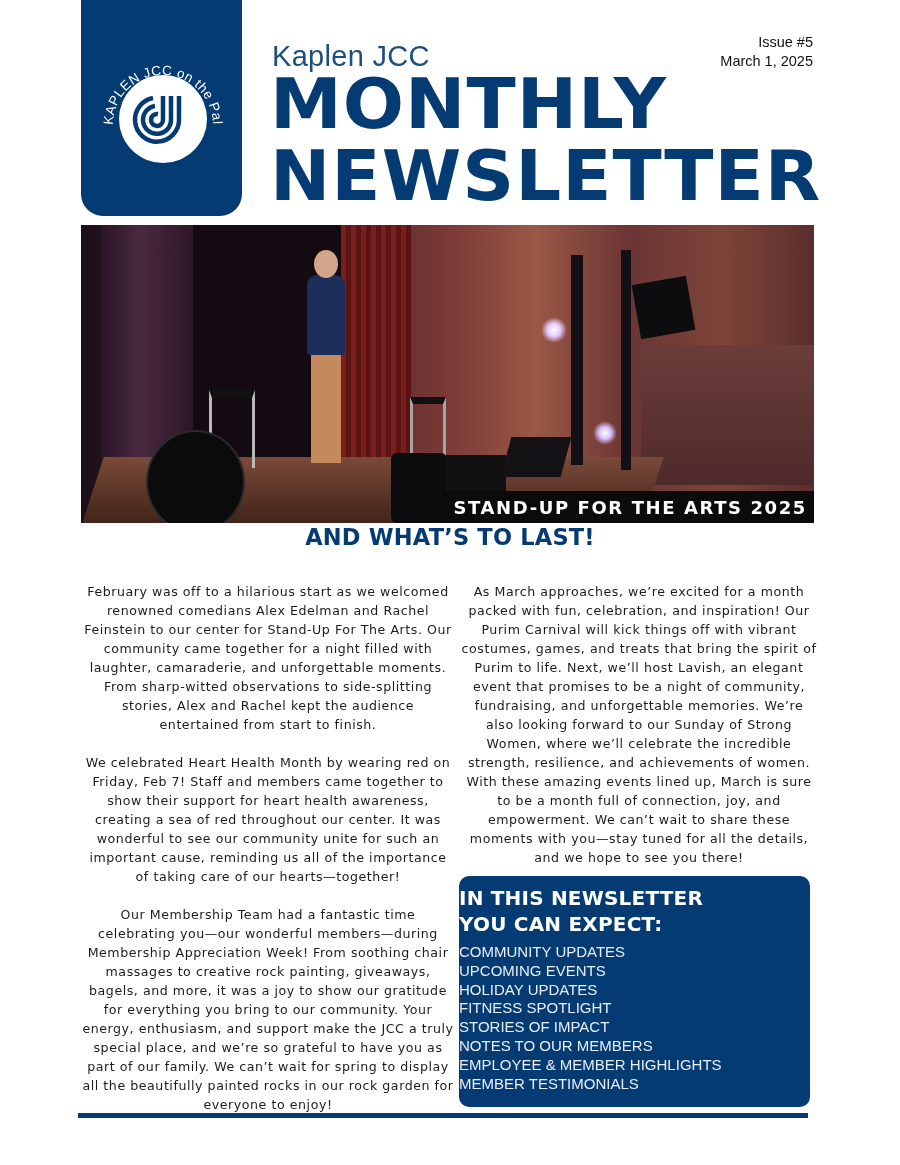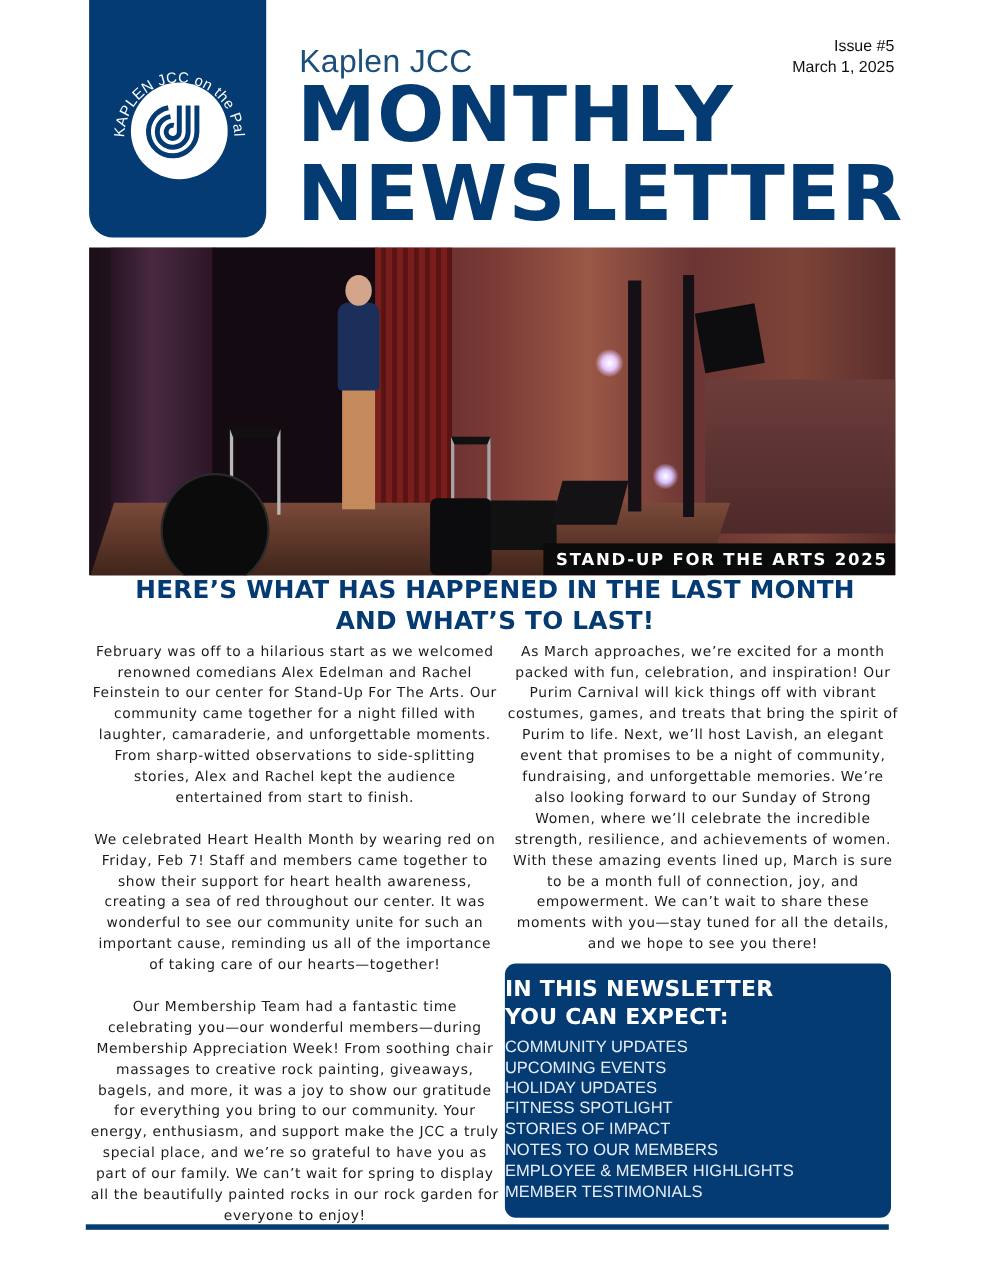--- a/index.html
+++ b/index.html
@@ -41,21 +41,21 @@
   .hero .monitor2 { position:absolute; left:365px; top:230px; width:60px; height:45px; background:#111; }
   .hero .monitor3 { position:absolute; left:425px; top:212px; width:60px; height:40px; background:#141214; transform: skewX(-15deg); }
   .hero .lamp { position:absolute; left:65px; top:205px; width:95px; height:100px; border-radius:50%; background:#0b0b0c; border:2px solid #2a2a2a; }
   .hero .stool { position:absolute; left:128px; top:165px; width:40px; height:70px;
           border-top: 8px solid #111; border-left: 3px solid #b9b9b9; border-right: 3px solid #b9b9b9; }
   .hero .stool2 { position:absolute; left:329px; top:172px; width:30px; height:60px;
           border-top: 7px solid #111; border-left: 3px solid #a5a5a5; border-right: 3px solid #a5a5a5; }
   .hero .wall-panel { position:absolute; left:560px; top:120px; width:173px; height:140px; background: linear-gradient(180deg,#6b3d3a,#4e2a2a); }
 
   .caption { position: absolute; right: 0; bottom: 0; background: #0b0b0b; color: #ffffff;
-             font-family: "DejaVu Sans", sans-serif; font-weight: bold; font-size: 15px;
+             font-family: "DejaVu Sans", sans-serif; font-weight: bold; font-size: 18px;
              letter-spacing: 1.6px; padding: 6px 7px 5px 12px; }
 
   .headline { position: absolute; left: 80px; top: 523px; width: 740px; text-align: center;
               font-family: "DejaVu Sans", sans-serif; font-weight: bold; color: #053b73;
               font-size: 22.5px; line-height: 28px; letter-spacing: 0.2px; }
 
   .col { position: absolute; font-family: "DejaVu Sans", sans-serif; font-size: 12.6px;
          line-height: 19px; color: #1c1c1c; letter-spacing: 0.55px; }
   .col p { margin: 0 0 19px 0; text-align: center; }
   .col-left { left: 82px; top: 582px; width: 372px; }
@@ -118,21 +118,20 @@
   <div class="person-body"></div>
   <div class="person-head"></div>
   <div class="lamp"></div>
   <div class="monitor1"></div>
   <div class="monitor2"></div>
   <div class="monitor3"></div>
   <div class="caption">STAND-UP FOR THE ARTS 2025</div>
 </div>
 
 <div class="headline">
-  <div>HERE’S WHAT HAS HAPPENED IN THE LAST MONTH</div>
   <div>AND WHAT’S TO LAST!</div>
 </div>
 
 <div class="col col-left">
   <p>February was off to a hilarious start as we welcomed renowned comedians Alex Edelman and Rachel Feinstein to our center for Stand-Up For The Arts. Our community came together for a night filled with laughter, camaraderie, and unforgettable moments. From sharp-witted observations to side-splitting stories, Alex and Rachel kept the audience entertained from start to finish.</p>
   <p>We celebrated Heart Health Month by wearing red on Friday, Feb 7! Staff and members came together to show their support for heart health awareness, creating a sea of red throughout our center. It was wonderful to see our community unite for such an important cause, reminding us all of the importance of taking care of our hearts—together!</p>
   <p>Our Membership Team had a fantastic time celebrating you—our wonderful members—during Membership Appreciation Week! From soothing chair massages to creative rock painting, giveaways, bagels, and more, it was a joy to show our gratitude for everything you bring to our community. Your energy, enthusiasm, and support make the JCC a truly special place, and we’re so grateful to have you as part of our family. We can’t wait for spring to display all the beautifully painted rocks in our rock garden for everyone to enjoy!</p>
 </div>
 
 <div class="col col-right">

